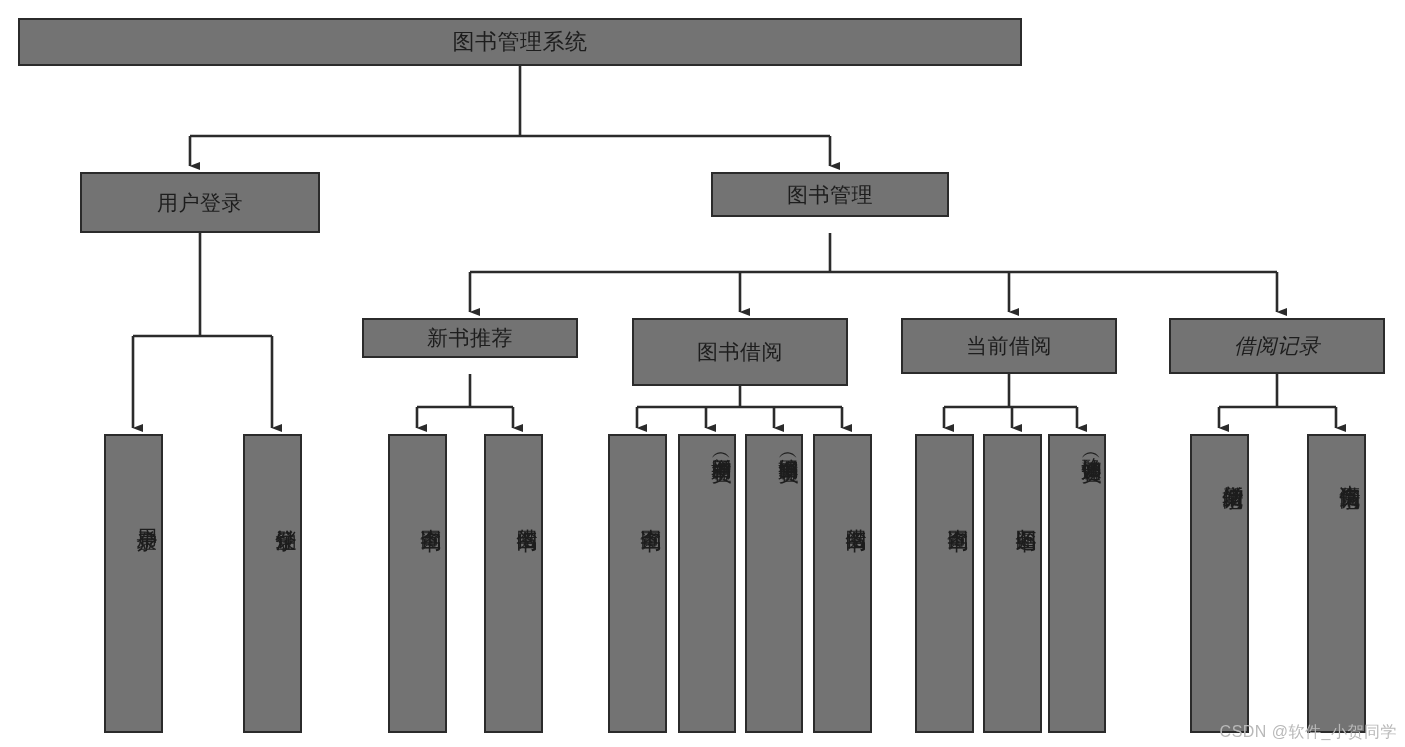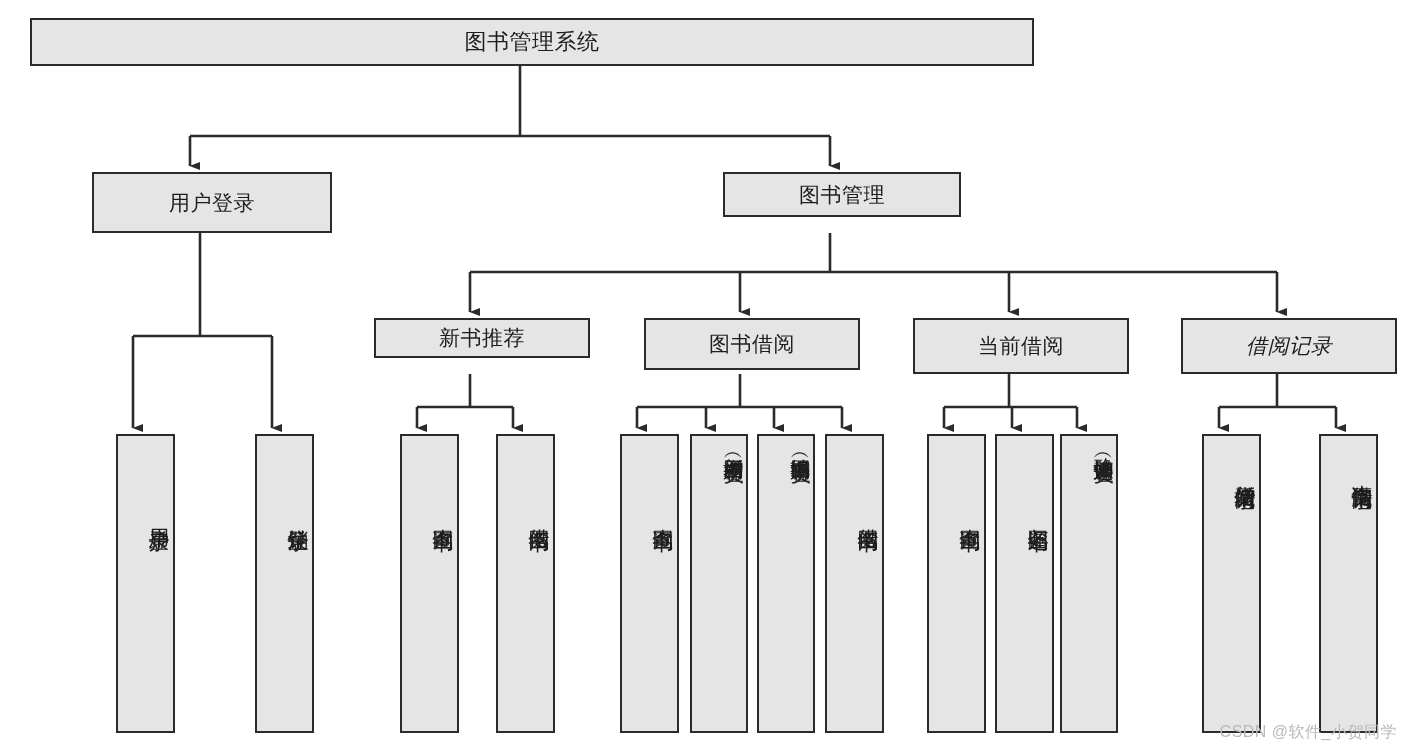--- a/index.html
+++ b/index.html
@@ -22,27 +22,26 @@
     position: absolute;
     left: 0;
     top: 0;
     width: 1405px;
     height: 747px;
     pointer-events: none;
   }
   .node {
     position: absolute;
     box-sizing: border-box;
-    background: #e5e5e5;
+    background: #737373;
     border: 2.4px solid #2b2b2b;
     display: flex;
     align-items: center;
     justify-content: center;
     color: #1d1d1d;
-    margin-left: 12px;
   }
   .node-root {
     border-width: 2.8px;
   }
   .node-label-h {
     font-size: 21px;
     line-height: 1.1;
     letter-spacing: 0.5px;
     white-space: nowrap;
     text-align: center;
@@ -144,21 +143,21 @@
   </div>
 
   <div class="node" style="left:711px; top:172px; width:238px; height:45px;">
     <span class="node-label-h">图书管理</span>
   </div>
 
   <div class="node" style="left:362px; top:318px; width:216px; height:40px;">
     <span class="node-label-h">新书推荐</span>
   </div>
 
-  <div class="node" style="left:632px; top:318px; width:216px; height:52px;">
+  <div class="node" style="left:632px; top:318px; width:216px; height:68px;">
     <span class="node-label-h">图书借阅</span>
   </div>
 
   <div class="node" style="left:901px; top:318px; width:216px; height:56px;">
     <span class="node-label-h">当前借阅</span>
   </div>
 
   <div class="node" style="left:1169px; top:318px; width:216px; height:56px;font-style:italic;">
     <span class="node-label-h">借阅记录</span>
   </div>

